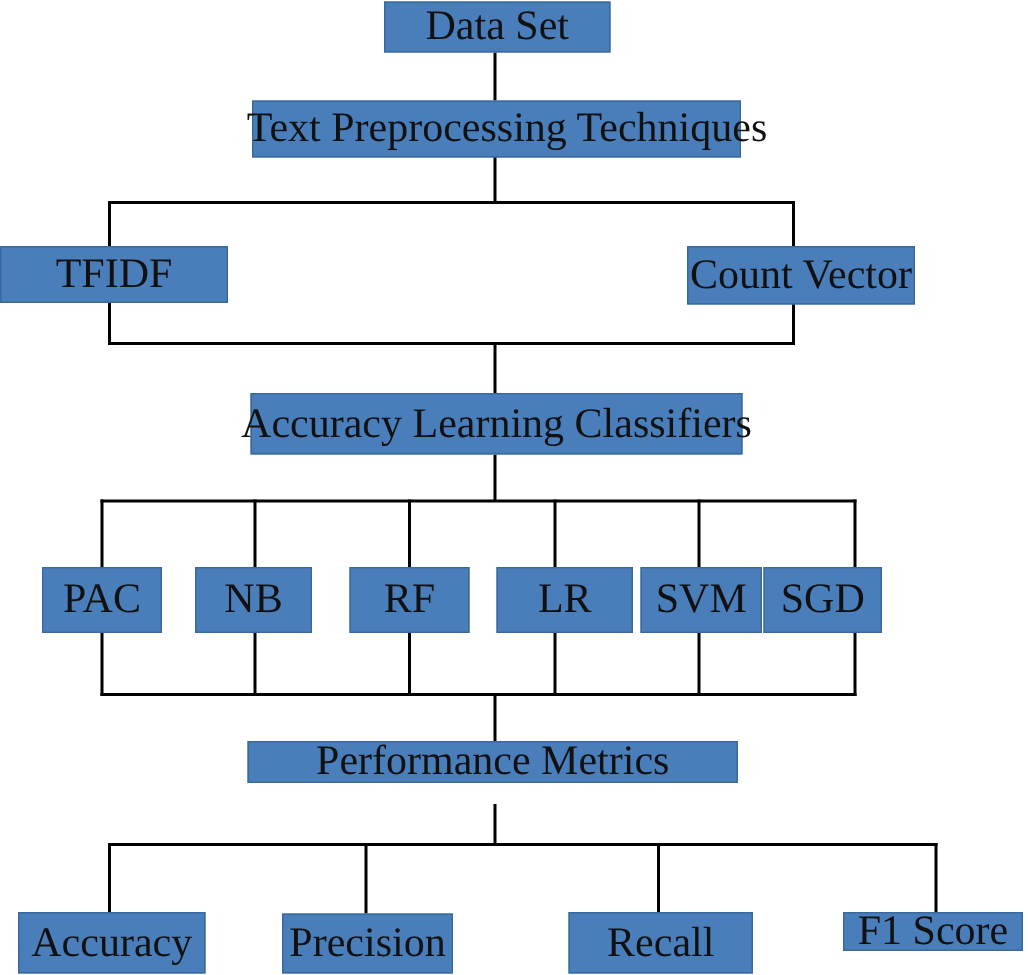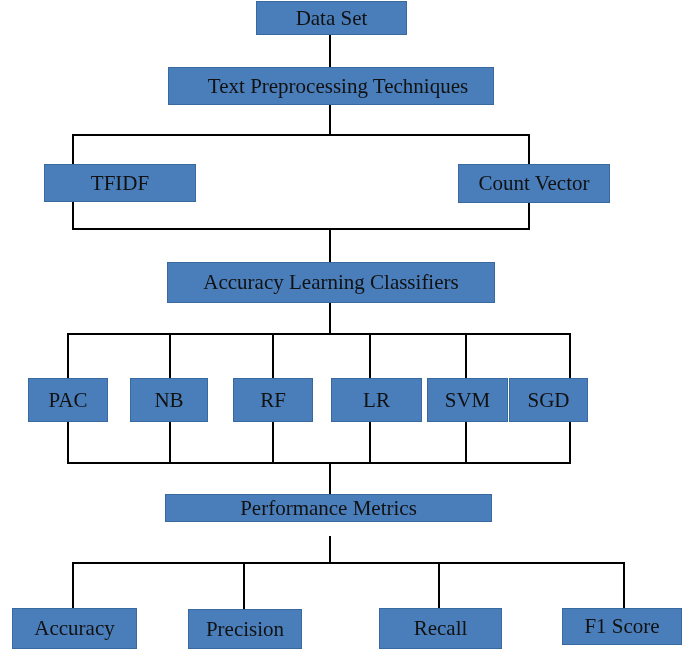--- a/index.html
+++ b/index.html
@@ -17,21 +17,21 @@
   }
   .node {
     position: absolute;
     box-sizing: border-box;
     display: flex;
     align-items: center;
     justify-content: center;
     background: var(--box-fill, #4A7EBB);
     border: 1px solid var(--box-border, #38699F);
     color: var(--text, #111111);
-    font-size: 21px;
+    font-size: 28px;
     line-height: 1;
     white-space: nowrap;
     z-index: 2;
     text-align: right;
   }
   .line {
     position: absolute;
     background: var(--connector, #000000);
     z-index: 1;
   }
@@ -65,31 +65,31 @@
 
   <div class="line v" style="left:329px; top:536px; height:28px;"></div>
   <div class="line h" style="left:72px;  top:562px; width:553px;"></div>
   <div class="line v" style="left:72px;  top:562px; height:46px;"></div>
   <div class="line v" style="left:243px; top:562px; height:47px;"></div>
   <div class="line v" style="left:438px; top:562px; height:46px;"></div>
   <div class="line v" style="left:623px; top:562px; height:46px;"></div>
 
   <div class="node" style="left:256px; top:1px;   width:151px; height:34px;">Data Set</div>
   <div class="node" style="left:168px; top:67px;  width:326px; height:38px;padding-left:14px;">Text Preprocessing Techniques</div>
-  <div class="node" style="left:0px;   top:164px; width:152px; height:38px;margin-left:44px;">TFIDF</div>
+  <div class="node" style="left:0px;   top:164px; width:152px; height:38px;">TFIDF</div>
   <div class="node" style="left:458px; top:164px; width:152px; height:39px;">Count Vector</div>
   <div class="node" style="left:167px; top:262px; width:328px; height:41px;">Accuracy Learning Classifiers</div>
 
   <div class="node" style="left:130px; top:378px; width:78px;  height:44px;">NB</div>
   <div class="node" style="left:28px;  top:378px; width:80px;  height:44px;">PAC</div>
   <div class="node" style="left:233px; top:378px; width:80px;  height:44px;">RF</div>
   <div class="node" style="left:331px; top:378px; width:91px;  height:44px;">LR</div>
   <div class="node" style="left:427px; top:378px; width:81px;  height:44px;">SVM</div>
   <div class="node" style="left:509px; top:378px; width:79px;  height:44px;">SGD</div>
 
   <div class="node" style="left:165px; top:494px; width:327px; height:28px;">Performance Metrics</div>
 
   <div class="node" style="left:12px;  top:608px; width:125px; height:41px;">Accuracy</div>
   <div class="node" style="left:188px; top:609px; width:114px; height:40px;">Precision</div>
   <div class="node" style="left:379px; top:608px; width:123px; height:41px;">Recall</div>
-  <div class="node" style="left:562px; top:608px; width:120px; height:37px;">F1 Score</div>
+  <div class="node" style="left:562px; top:608px; width:120px; height:26px;">F1 Score</div>
 
 </div>
 
 </body></html>

